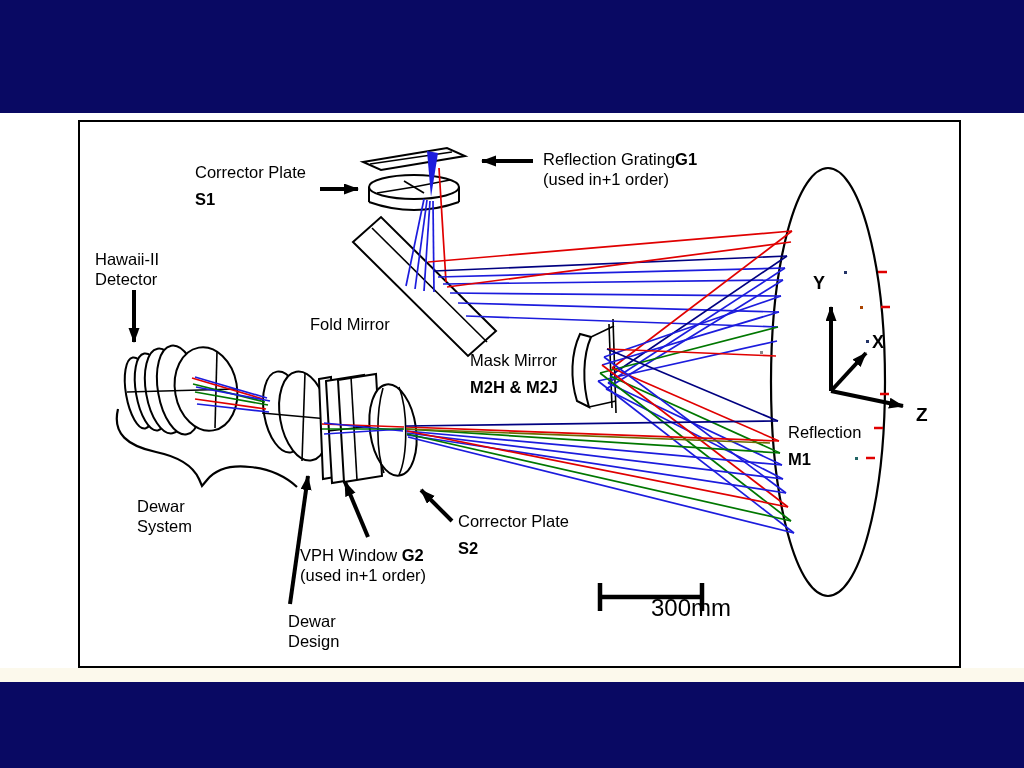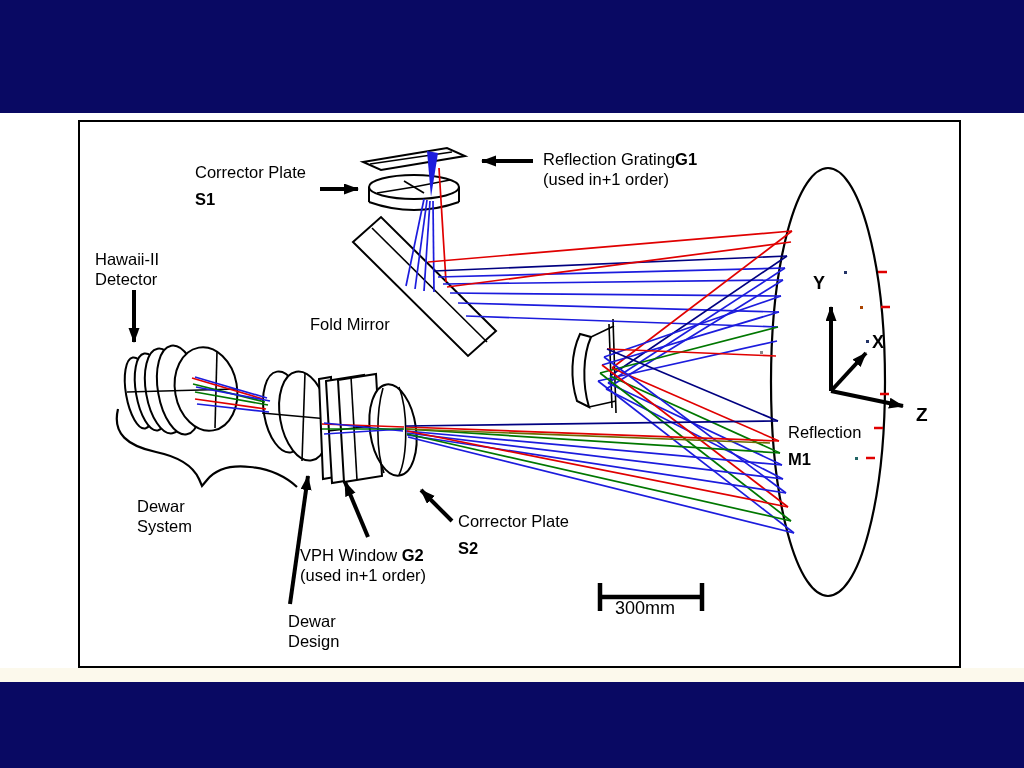--- a/index.html
+++ b/index.html
@@ -10,21 +10,21 @@
   .band.bottom{top:682px;height:86px;}
   .cream{position:absolute;left:0;top:668px;width:1024px;height:14px;background:var(--accent-cream,#fcf9ec);}
   #title{position:absolute;left:167px;top:11px;color:var(--title-text,#f5f5f5);
          font-size:55px;line-height:58px;white-space:nowrap;}
   #frame{position:absolute;left:78px;top:120px;width:883px;height:548px;
          border:2px solid #000;box-sizing:border-box;background:#fff;}
   #diagram{position:absolute;left:78px;top:120px;}
   .lbl{position:absolute;font-size:16.5px;line-height:20px;color:#000;white-space:nowrap;}
   .b{font-weight:bold;margin-top:7px;}
   .axis{font-weight:bold;font-size:18px;line-height:18px;}
-  .scale{font-size:18px;}
+  .scale{font-size:24px;margin-left:36px;}
   
   .comp{fill:#fff;stroke:#000;stroke-width:2;}
   .ln{fill:none;stroke:#000;stroke-width:2;}
   .thin{fill:none;stroke:#000;stroke-width:1.6;}
   .ann{fill:none;stroke:#000;stroke-width:4;}
   .scalebar{fill:none;stroke:#000;stroke-width:4.5;}
   .ray{stroke-width:1.7;fill:none;}
   .rr{stroke:var(--ray-red,#e00000);}
   .rb{stroke:var(--ray-blue,#1c1cdd);}
   .rg{stroke:var(--ray-green,#007700);}
@@ -230,20 +230,24 @@
 
   <div class="lbl" style="left:95px;top:249px">
     <div>Hawaii-II</div>
     <div>Detector</div>
   </div>
 
   <div class="lbl" style="left:310px;top:314px">
     <div>Fold Mirror</div>
   </div>
 
+  <div class="lbl" style="left:470px;top:350px">
+    <div>Mask Mirror</div>
+    <div class="b">M2H &amp; M2J</div>
+  </div>
 
   <div class="lbl" style="left:788px;top:422px">
     <div>Reflection</div>
     <div class="b">M1</div>
   </div>
 
   <div class="lbl" style="left:137px;top:496px">
     <div>Dewar</div>
     <div>System</div>
   </div>

